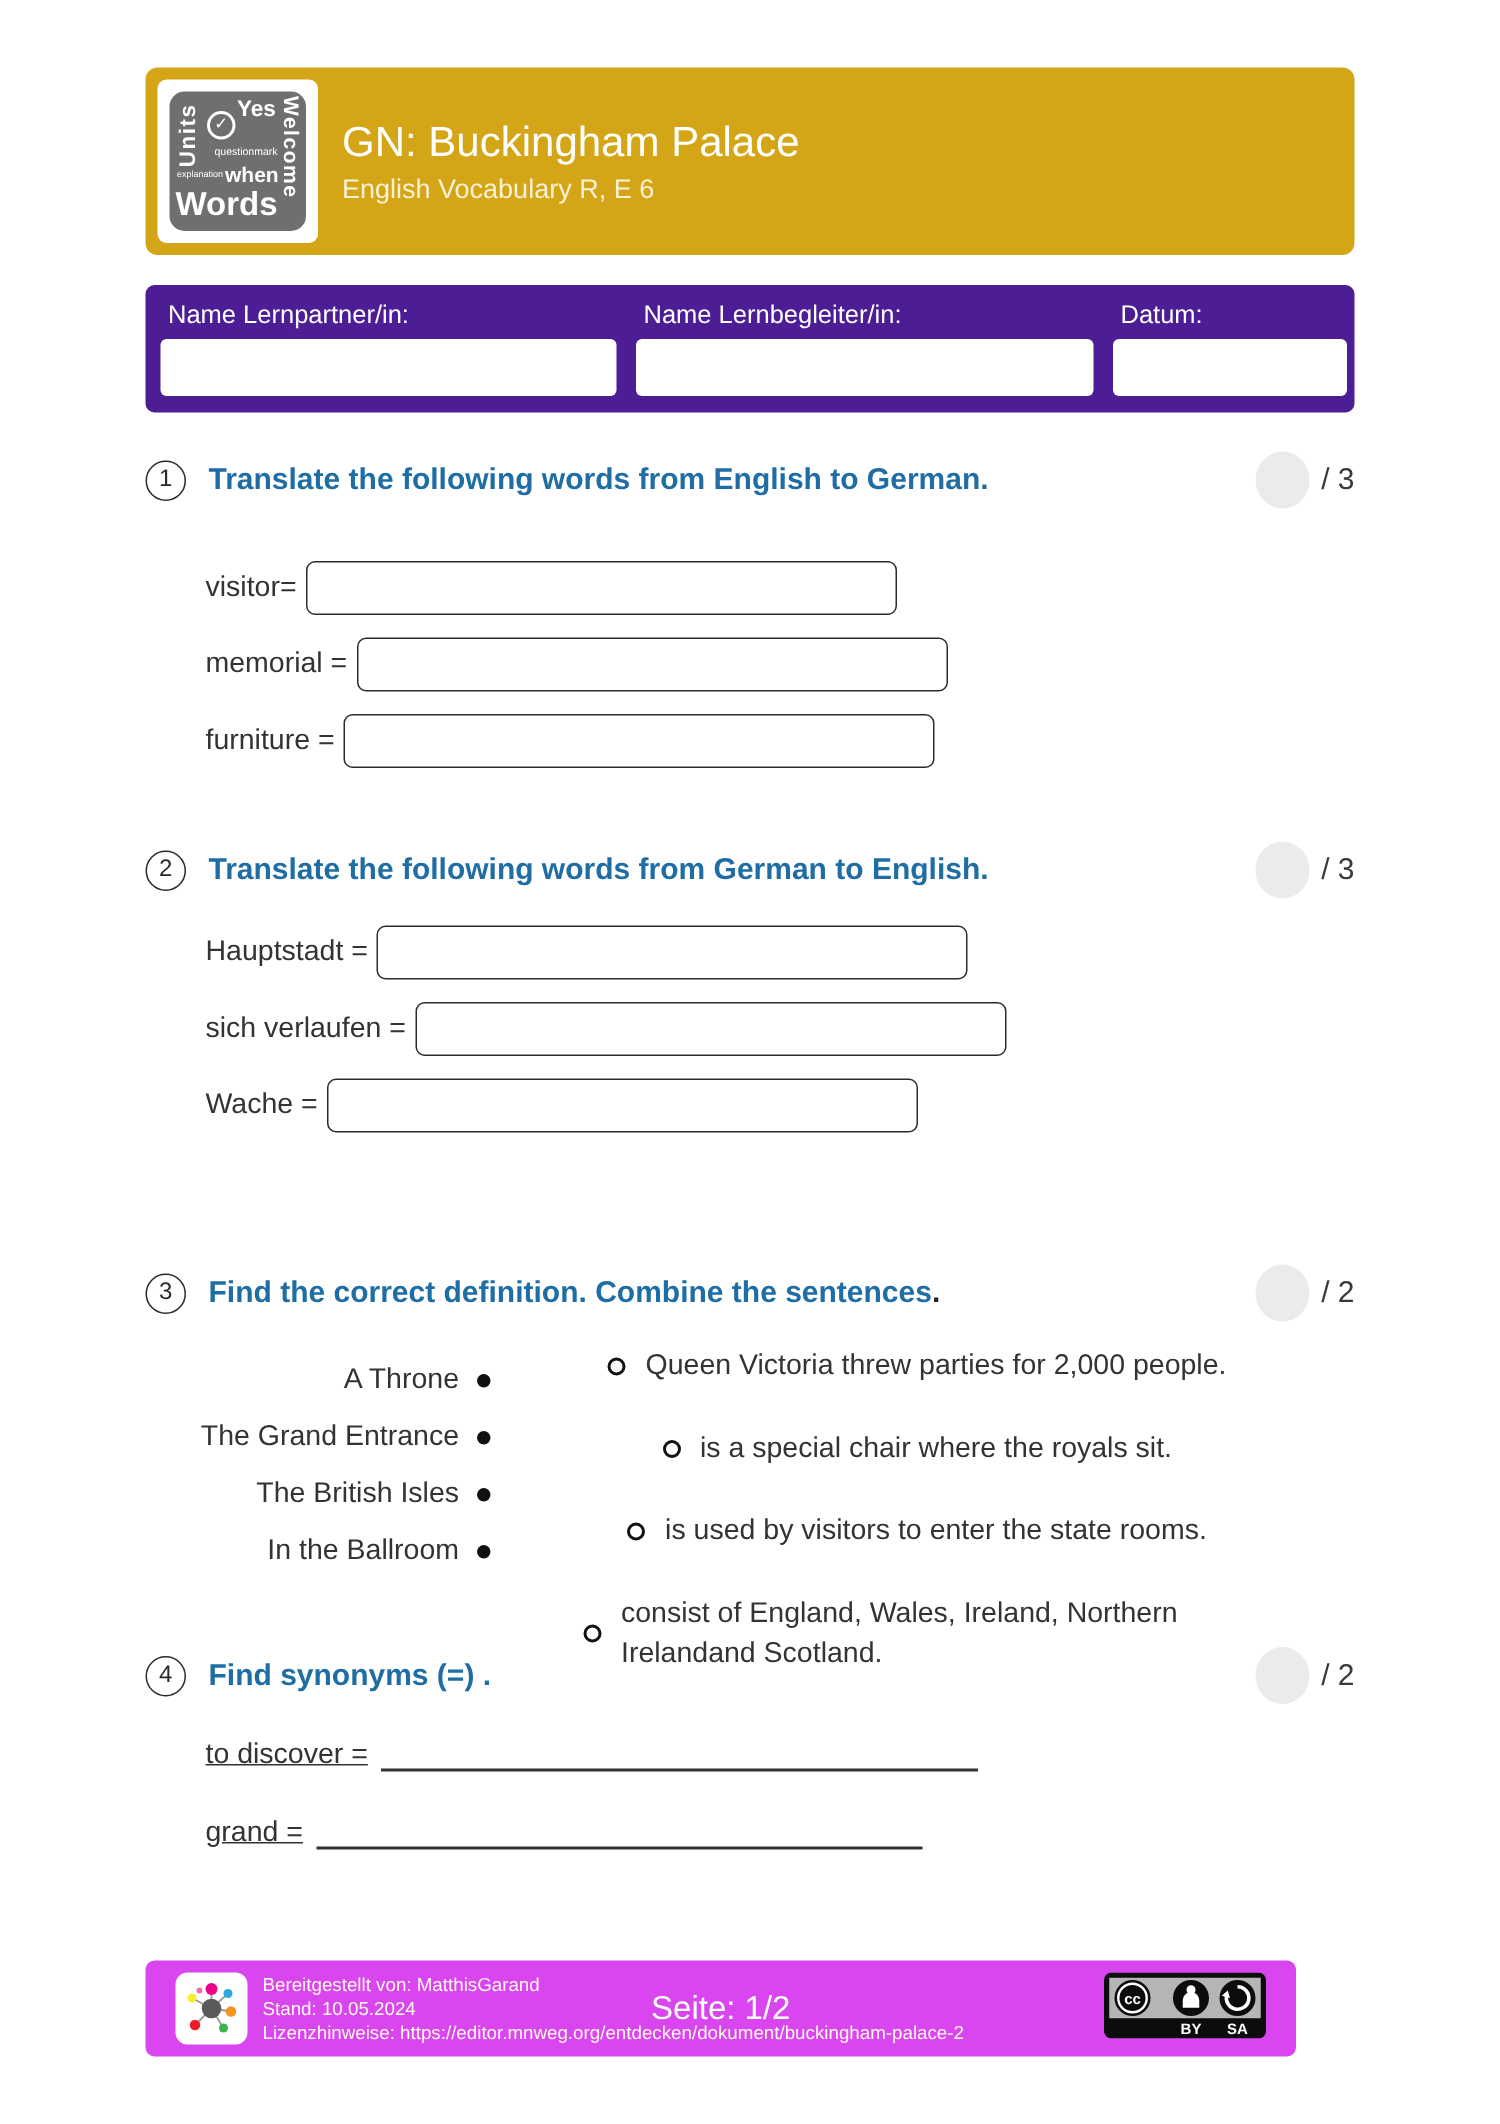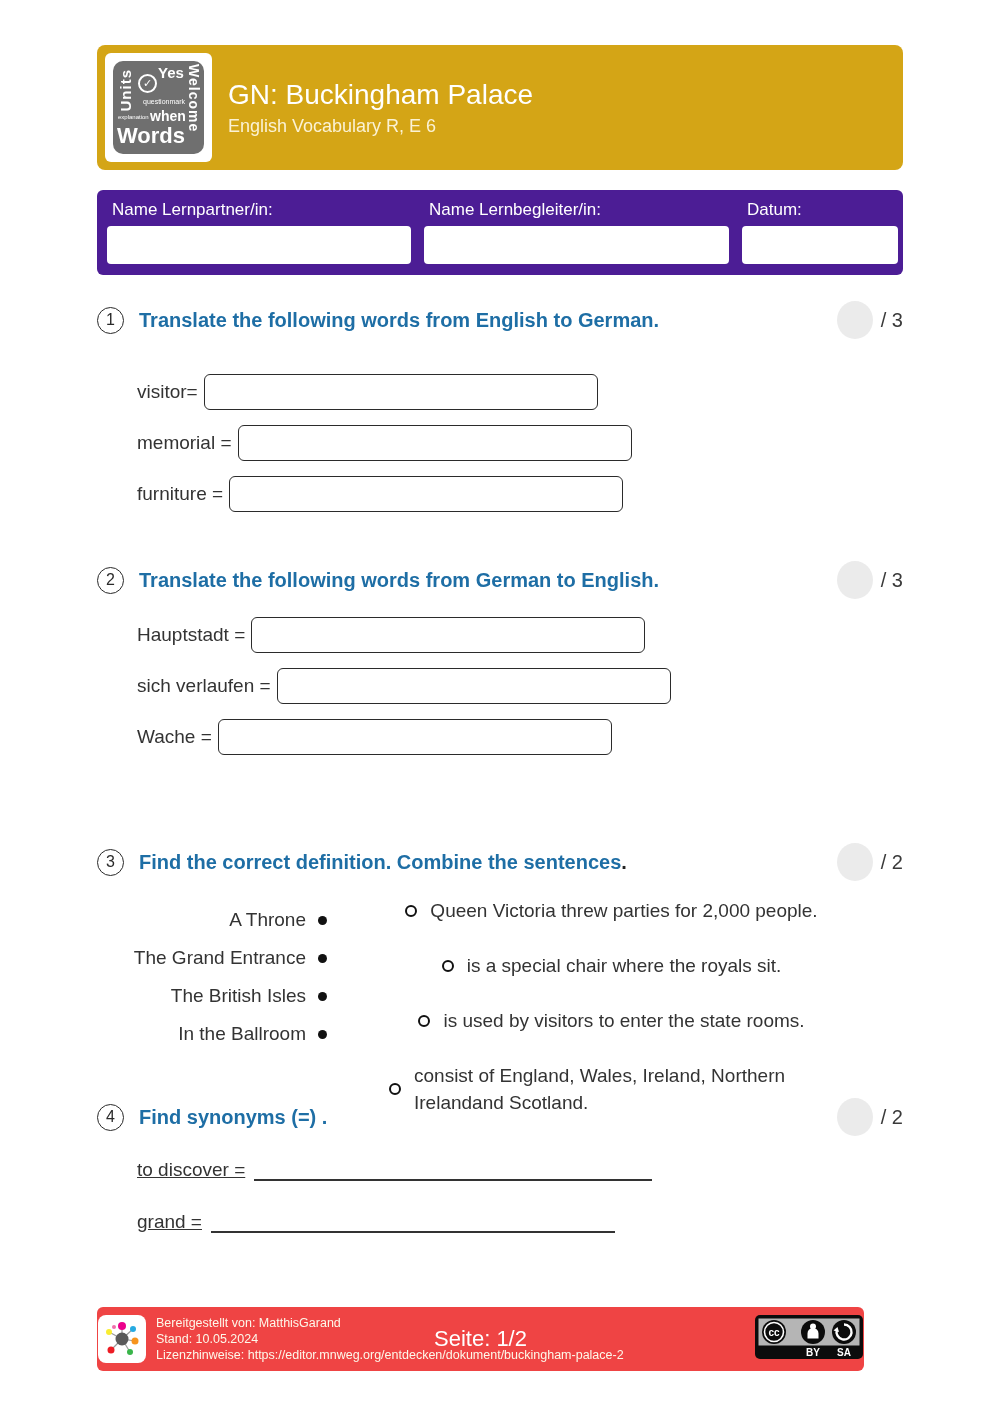--- a/index.html
+++ b/index.html
@@ -53,21 +53,21 @@
   .mrow-r{display:flex;align-items:center;gap:13px;font-size:19px;line-height:27px;}
   .ring{flex:0 0 8px;width:8px;height:8px;border:2px solid #111;border-radius:50%;}
 
   
   .blanks{position:absolute;left:137px;top:1155px;text-decoration:underline;}
   .brow{display:flex;align-items:flex-end;margin-bottom:26px;font-size:19px;height:26px;}
   .uline{border-bottom:2px solid #333;height:20px;margin-left:9px;}
   .ul-1{width:398px;} .ul-2{width:404px;}
 
   
-  .footer{position:absolute;left:97px;top:1307px;width:767px;height:64px;background:#ef4444;border-radius:6px;display:flex;align-items:center;box-sizing:border-box;padding:0 1px;}
+  .footer{position:absolute;left:97px;top:1307px;width:767px;height:64px;background:#d946ef;border-radius:6px;display:flex;align-items:center;box-sizing:border-box;padding:0 20px;}
   .flogo{width:48px;height:48px;background:#fff;border-radius:8px;flex:0 0 auto;display:flex;align-items:center;justify-content:center;}
   .ftext{margin-left:10px;color:#fdf8ea;font-size:12.5px;line-height:16px;}
   .fpage{position:absolute;left:0;right:0;text-align:center;color:#fff;font-size:22px;pointer-events:none;}
   .ccwrap{margin-left:auto;}
 </style>
 </head>
 <body>
 
 <div class="page">
 

